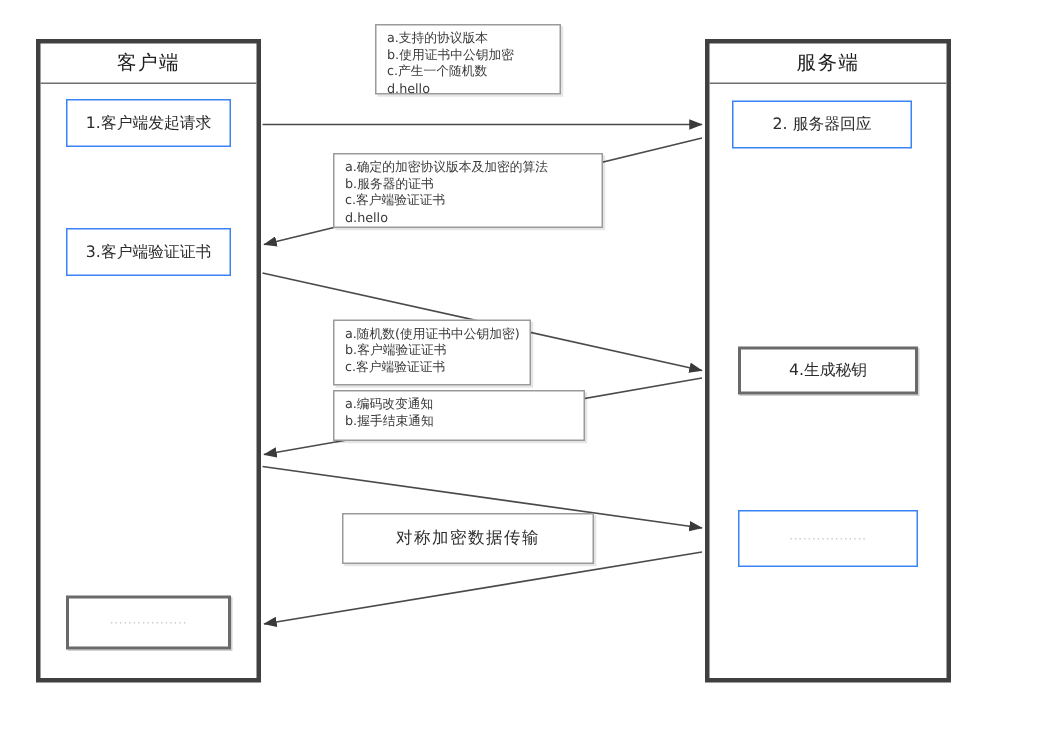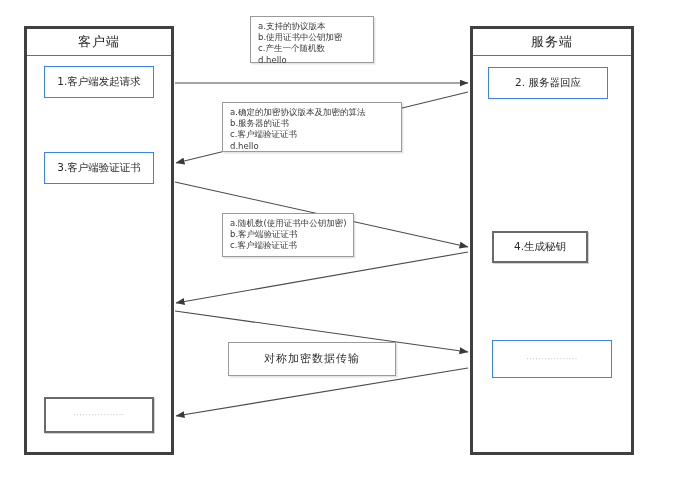--- a/index.html
+++ b/index.html
@@ -147,21 +147,21 @@
   </div>
 
   <div class="lifeline" style="left:470px; top:26px; width:164px; height:429px;">
     <div class="lifeline-header">服务端</div>
   </div>
 
   <div class="step-box light" style="left:488px; top:67px; width:120px; height:32px;">
     <span>2. 服务器回应</span>
   </div>
 
-  <div class="step-box heavy" style="left:492px; top:231px; width:96px; height:32px;">
+  <div class="step-box heavy" style="left:492px; top:231px; width:120px; height:32px;">
     <span>4.生成秘钥</span>
   </div>
 
   <div class="step-box light" style="left:492px; top:340px; width:120px; height:38px;">
     <span class="faint-text">·················</span>
   </div>
 
   <div class="note-box" style="left:250px; top:16px; width:124px; height:47px;">
     <div class="note-line">a.支持的协议版本</div>
     <div class="note-line">b.使用证书中公钥加密</div>
@@ -175,18 +175,22 @@
     <div class="note-line">c.客户端验证证书</div>
     <div class="note-line">d.hello</div>
   </div>
 
   <div class="note-box" style="left:222px; top:181px; width:132px; height:44px;margin-top:32px;">
     <div class="note-line">a.随机数(使用证书中公钥加密)</div>
     <div class="note-line">b.客户端验证证书</div>
     <div class="note-line">c.客户端验证证书</div>
   </div>
 
+  <div class="note-box" style="left:222px; top:260px; width:168px; height:34px;">
+    <div class="note-line">a.编码改变通知</div>
+    <div class="note-line">b.握手结束通知</div>
+  </div>
 
   <div class="note-box centered" style="left:228px; top:342px; width:168px; height:34px;justify-content:center;">
     <span class="note-line">对称加密数据传输</span>
   </div>
 
 </div>
 
 </body></html>

